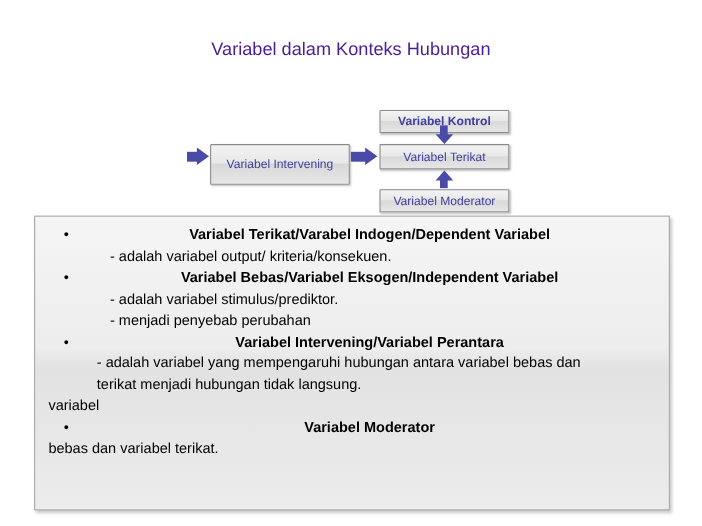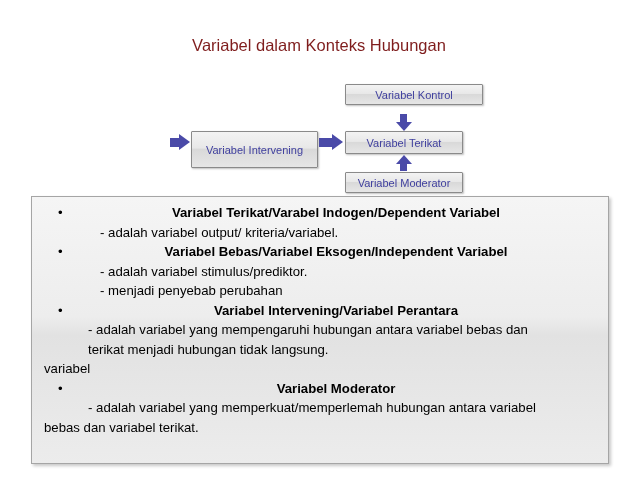--- a/index.html
+++ b/index.html
@@ -20,21 +20,21 @@
     width: 638px;
     height: 478px;
   }
   .title {
     position: absolute;
     left: 0;
     top: 36px;
     width: 638px;
     text-align: center;
     font-size: 16.5px;
-    color: #7f1d1d;
+    color: #4c1d95;
     font-family: "Liberation Sans", sans-serif;
   }
 
   
   .box {
     position: absolute;
     box-sizing: border-box;
     border: 1px solid #8a8a8a;
     background: linear-gradient(to bottom, #f3f3f3 0%, #e8e8e8 45%, #d9d9d9 50%, #e6e6e6 100%);
     color: #3f3f9e;
@@ -42,21 +42,21 @@
     text-align: center;
     display: flex;
     align-items: center;
     justify-content: center;
     border-radius: 1px;
     box-shadow: 1px 1px 2px rgba(0,0,0,0.25);
   }
   #box-bebas      { left: 42px;  top: 131px; width: 127px; height: 23px; }
   #box-intervening{ left: 191px; top: 131px; width: 127px; height: 37px; }
   #box-terikat    { left: 345px; top: 131px; width: 118px; height: 23px; }
-  #box-kontrol    { left: 345px; top: 84px;  width: 138px; height: 21px; }
+  #box-kontrol    { left: 345px; top: 100px;  width: 118px; height: 21px; font-weight: bold; }
   #box-moderator  { left: 345px; top: 172px; width: 118px; height: 21px; }
 
   
   .h-arrow {
     position: absolute;
     height: 9px;
     background: #4a4aa8;
   }
   .h-arrow::after {
     content: "";
@@ -176,21 +176,21 @@
   <div class="v-arrow down" id="arrow-kontrol-terikat"></div>
   <div class="v-arrow up" id="arrow-moderator-terikat"></div>
 
   <div id="text-panel">
 
     <div class="bullet-row">
       <div class="bullet-dot line">•</div>
       <div class="bullet-text line head">Variabel Terikat/Varabel Indogen/Dependent Variabel</div>
     </div>
 
-    <div class="line sub">- adalah variabel output/ kriteria/variabel.</div>
+    <div class="line sub">- adalah variabel output/ kriteria/konsekuen.</div>
 
     <div class="bullet-row">
       <div class="bullet-dot line">•</div>
       <div class="bullet-text line head">Variabel Bebas/Variabel Eksogen/Independent Variabel</div>
     </div>
 
     <div class="line sub">- adalah variabel stimulus/prediktor.</div>
     <div class="line sub">- menjadi penyebab perubahan</div>
 
     <div class="bullet-row">
@@ -200,17 +200,16 @@
 
     <div class="line sub2">- adalah variabel yang mempengaruhi hubungan antara variabel bebas dan</div>
     <div class="line sub2">terikat menjadi hubungan tidak langsung.</div>
     <div class="line cont">variabel</div>
 
     <div class="bullet-row">
       <div class="bullet-dot line">•</div>
       <div class="bullet-text line head">Variabel Moderator</div>
     </div>
 
-    <div class="line sub2">- adalah variabel yang memperkuat/memperlemah hubungan antara variabel</div>
     <div class="line cont">bebas dan variabel terikat.</div>
 
   </div>
 </div>
 
 </body></html>

